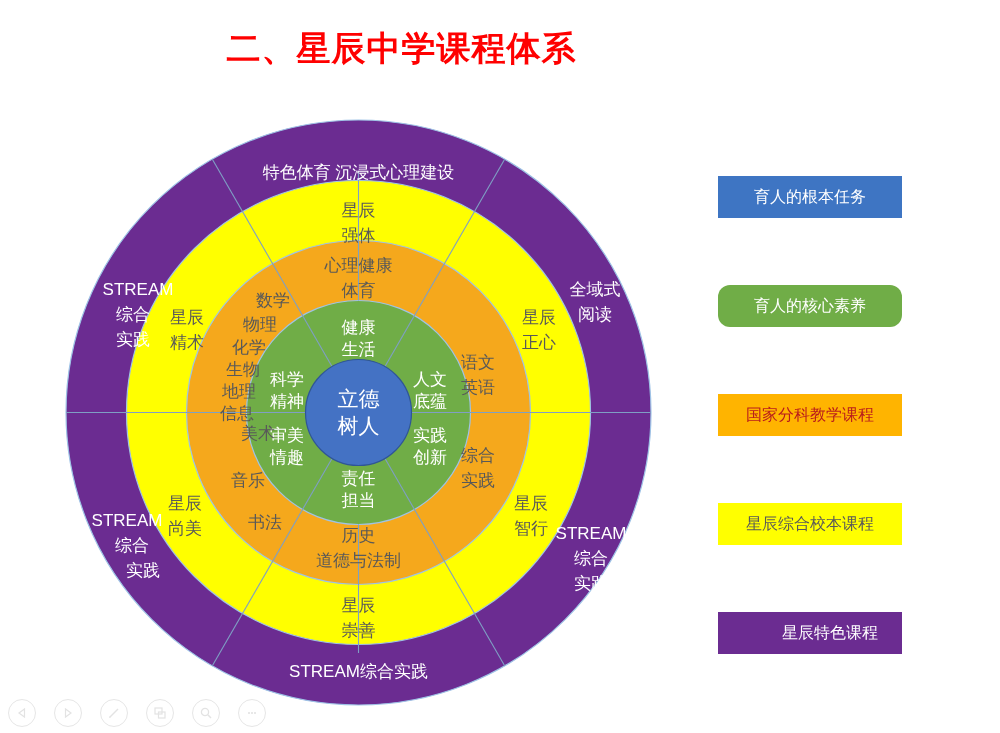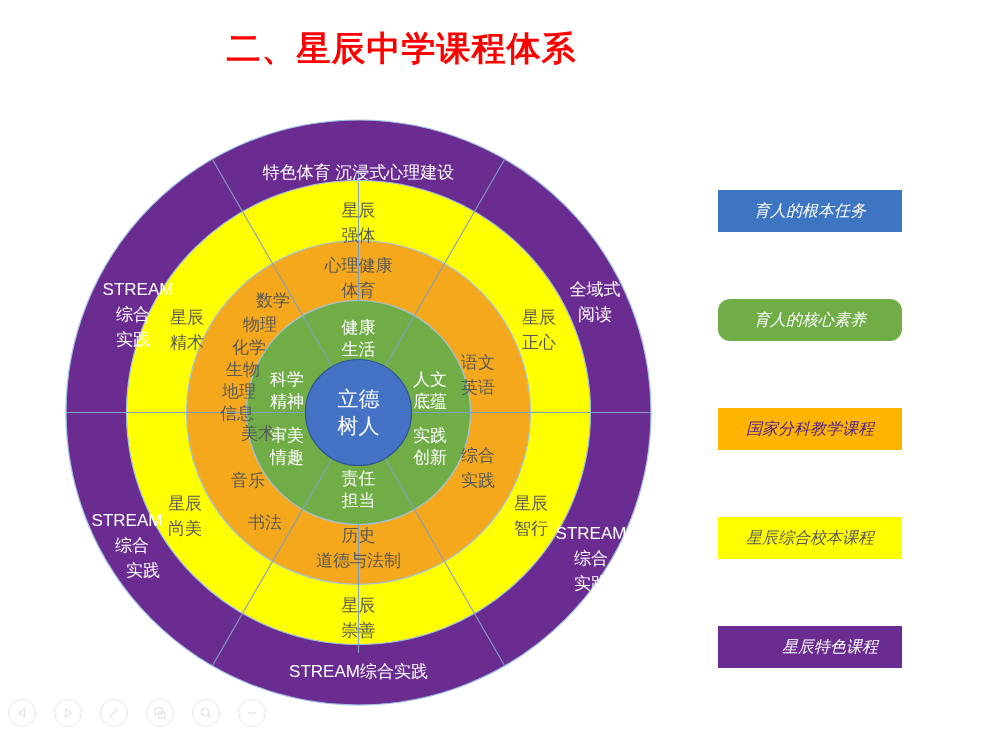--- a/index.html
+++ b/index.html
@@ -47,23 +47,22 @@
   .lbl-purple { fill: #ffffff; font-size: 17px; }
   .lbl-yellow { fill: #595959; font-size: 17px; }
   .lbl-orange { fill: #595959; font-size: 17px; }
   .lbl-green  { fill: #ffffff; font-size: 17px; }
   .lbl-core   { fill: #ffffff; font-size: 21px; }
 
   
   #legend {
     position: absolute;
     left: 718px;
-    top: 190px;
+    top: 176px;
     width: 184px;
-    font-style: italic;
   }
   .legend-item {
     width: 184px;
     height: 42px;
     margin-bottom: 67px;
     display: flex;
     align-items: center;
     justify-content: center;
     font-size: 16px;
     line-height: 1;
@@ -225,21 +224,21 @@
   </svg>
 </div>
 
 <div id="legend">
   <div class="legend-item" id="lg0" style="background: rgb(62, 117, 195); color: rgb(255, 255, 255);">
     <span>育人的根本任务</span>
   </div>
   <div class="legend-item" id="lg1" style="background: rgb(112, 173, 71); color: rgb(255, 255, 255); border-radius: 12px;">
     <span>育人的核心素养</span>
   </div>
-  <div class="legend-item" id="lg2" style="background: rgb(255, 180, 0); color: #4c1d95;">
+  <div class="legend-item" id="lg2" style="background: rgb(255, 180, 0); color: #b91c1c;">
     <span>国家分科教学课程</span>
   </div>
   <div class="legend-item" id="lg3" style="background: rgb(255, 255, 0); color: rgb(89, 89, 89); text-align: center;">
     <span>星辰综合校本课程</span>
   </div>
   <div class="legend-item" id="lg4" style="background: rgb(107, 44, 145); color: rgb(255, 255, 255);">
     <span>星辰特色课程</span>
   </div>
 </div>
 

